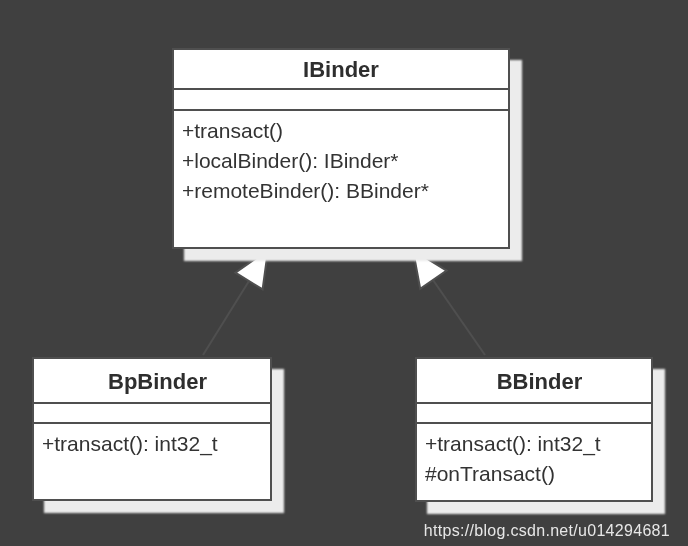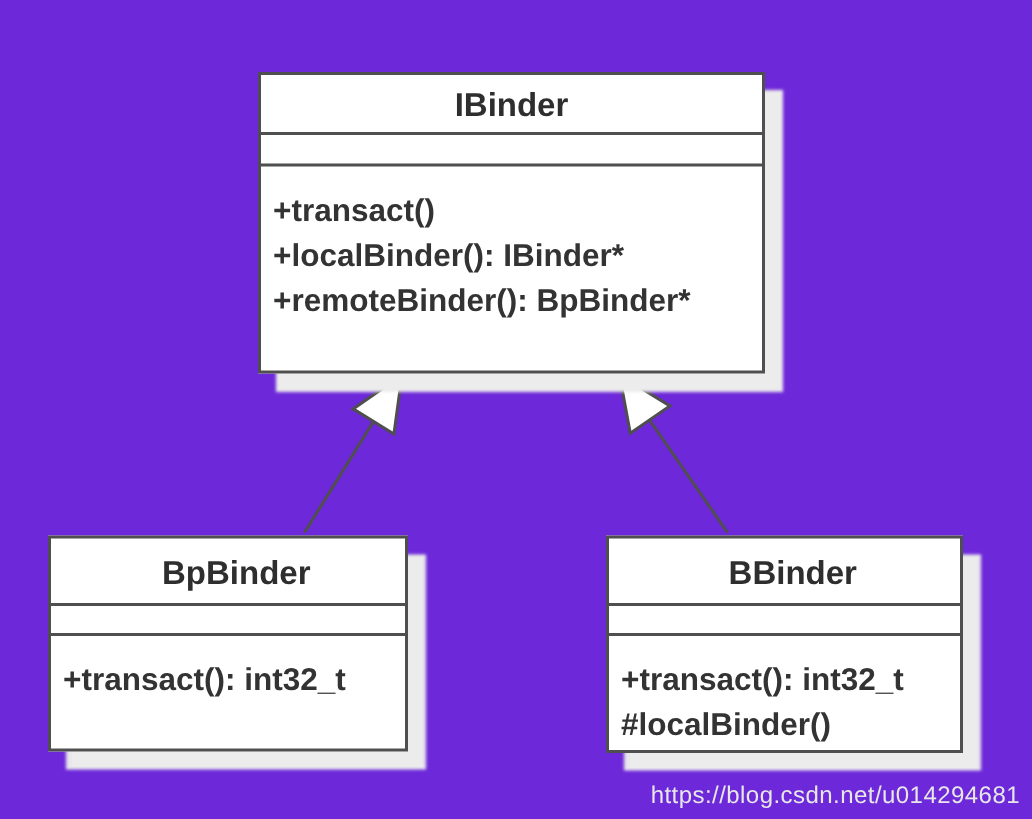--- a/index.html
+++ b/index.html
@@ -5,21 +5,21 @@
   html, body {
     margin: 0;
     padding: 0;
     background: #ffffff;
     font-family: "Liberation Sans", sans-serif;
   }
   .canvas {
     position: relative;
     width: 688px;
     height: 546px;
-    background: #6d28d9;
+    background: #404040;
     overflow: hidden;
   }
   .uml-class {
     position: absolute;
     box-sizing: border-box;
     background: #ffffff;
     border: 2px solid #4f4f4f;
     box-shadow: 12px 12px 2px #ececec;
     color: #333333;
   }
@@ -30,45 +30,44 @@
     font-size: 22px;
     text-align: center;
     color: #2e2e2e;
   }
   .uml-attrs {
     box-sizing: border-box;
     border-bottom: 2px solid #4f4f4f;
   }
   .uml-methods {
     box-sizing: border-box;
-    padding: 15px 8px;
+    padding: 5px 8px;
     font-size: 21px;
     line-height: 30px;
     white-space: nowrap;
-    font-weight: bold;
   }
   #class-ibinder  { left: 172px; top: 48px;  width: 338px; height: 201px; }
   #class-ibinder .uml-title   { height: 40px; line-height: 40px; }
   #class-ibinder .uml-attrs   { height: 21px; }
 
   #class-bpbinder { left: 32px;  top: 357px; width: 240px; height: 144px; }
-  #class-bbinder  { left: 404px; top: 357px; width: 238px; height: 145px; }
+  #class-bbinder  { left: 415px; top: 357px; width: 238px; height: 145px; }
   #class-bpbinder .uml-title, #class-bbinder .uml-title { height: 45px; line-height: 45px; padding-left: 11px; }
   #class-bpbinder .uml-attrs, #class-bbinder .uml-attrs { height: 20px; }
 
   .edges {
     position: absolute;
     left: 0; top: 0;
     width: 688px;
     height: 546px;
     pointer-events: none;
   }
   .watermark {
     position: absolute;
-    right: 8px;
+    right: 18px;
     bottom: 6px;
     font-size: 16px;
     color: #e7e7e7;
     letter-spacing: 0.3px;
     text-align: center;
   }
 </style>
 </head>
 <body>
 
@@ -84,36 +83,36 @@
       <polygon points="413,250 446.6,270.6 420.2,288.8" fill="#ffffff"></polygon>
     </g>
   </svg>
 
   <div class="uml-class" id="class-ibinder">
     <div class="uml-title">IBinder</div>
     <div class="uml-attrs"></div>
     <div class="uml-methods">
       <div>+transact()</div>
       <div>+localBinder(): IBinder*</div>
-      <div>+remoteBinder(): BpBinder*</div>
+      <div>+remoteBinder(): BBinder*</div>
     </div>
   </div>
 
   <div class="uml-class" id="class-bpbinder">
     <div class="uml-title">BpBinder</div>
     <div class="uml-attrs"></div>
     <div class="uml-methods">
       <div>+transact(): int32_t</div>
     </div>
   </div>
 
   <div class="uml-class" id="class-bbinder">
     <div class="uml-title">BBinder</div>
     <div class="uml-attrs"></div>
     <div class="uml-methods">
       <div>+transact(): int32_t</div>
-      <div>#localBinder()</div>
+      <div>#onTransact()</div>
     </div>
   </div>
 
   <div class="watermark">https://blog.csdn.net/u014294681</div>
 
 </div>
 
 </body></html>

